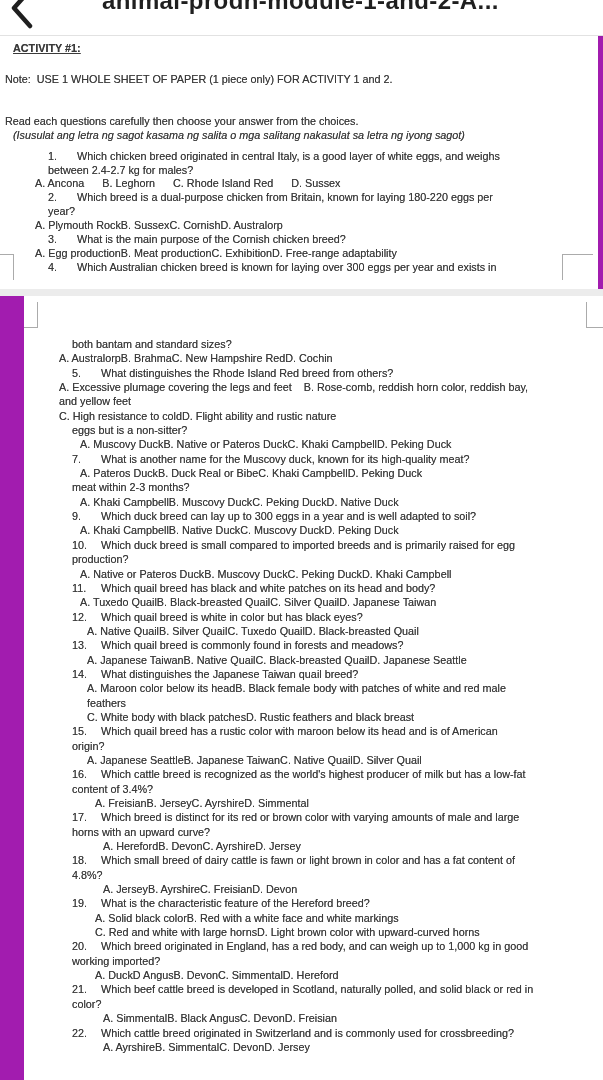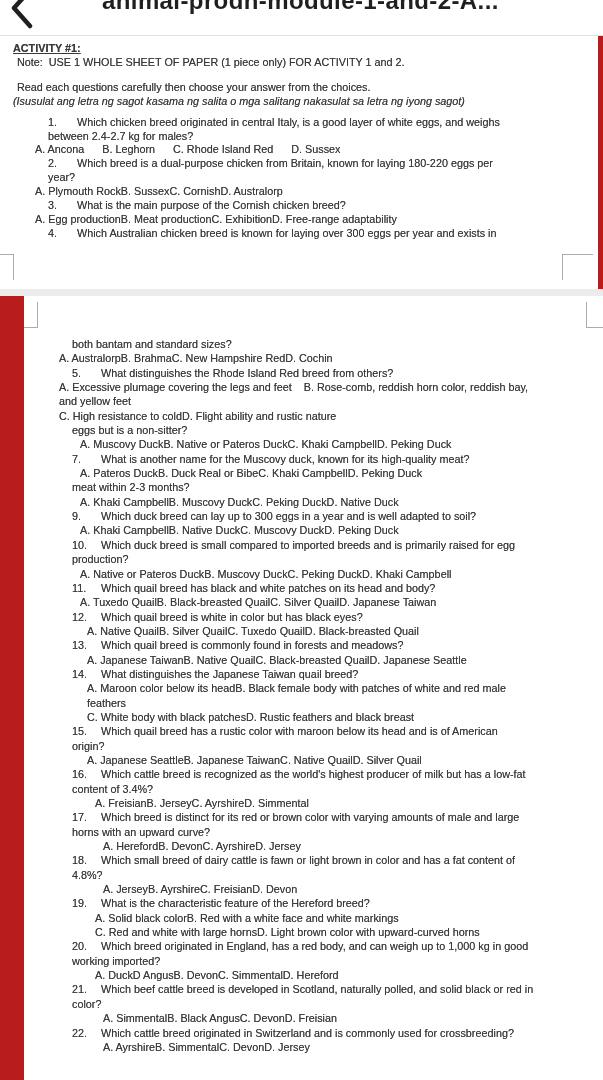--- a/index.html
+++ b/index.html
@@ -1,18 +1,18 @@
 <!DOCTYPE html>
 <html><head>
 <meta charset="utf-8">
 <style>
   html,body{margin:0;padding:0;background:#ededed;}
   .screen{
     position:relative;width:603px;height:1080px;overflow:hidden;
-    background:#b91c1c;font-family:"Liberation Sans",sans-serif;color:#3a3a3a;
+    background:#a21caf;font-family:"Liberation Sans",sans-serif;color:#3a3a3a;
   }
   
   .titlebar{
     position:relative;height:35px;background:#ffffff;overflow:hidden;
     border-bottom:1px solid #e2e2e2;box-shadow:0 1px 2px rgba(0,0,0,0.05);
   }
   .back-btn{position:absolute;left:4px;top:-16px;width:40px;height:48px;cursor:pointer;}
   .title{
     position:absolute;left:102px;top:-13px;font-size:24px;font-weight:700;color:#1f1f1f;
     white-space:nowrap;letter-spacing:.4px;
@@ -24,21 +24,21 @@
   .page-gap{height:7px;width:603px;background:#ececec;}
   .page2{height:784px;margin-left:24px;}
   .p1-lines{padding-top:6px;}
   .p2-lines{padding-top:41px;}
   .line{
     font-size:10.8px;line-height:13.9px;white-space:pre;color:#3a3a3a;
     text-shadow:0 0 .5px rgba(58,58,58,.75);
   }
   .page2 .line{line-height:14.35px;}
   .line.h{padding-left:13px;font-weight:700;text-decoration:underline;}
-  .line.base{padding-left:17px;}
+  .line.base{padding-left:5px;margin-top:17px;}
   .line.base-i{padding-left:13px;font-style:italic;}
   .line.sp1{height:11px;line-height:0;}
   .line.sp2{height:7px;line-height:0;}
   .line.q{padding-left:48px;}
   .line.qw{padding-left:48px;}
   .line.oa{padding-left:35px;}
   .line.ob{padding-left:56px;}
   .line.oc{padding-left:63px;}
   .line.od{padding-left:71px;}
   .line.oe{padding-left:79px;}

